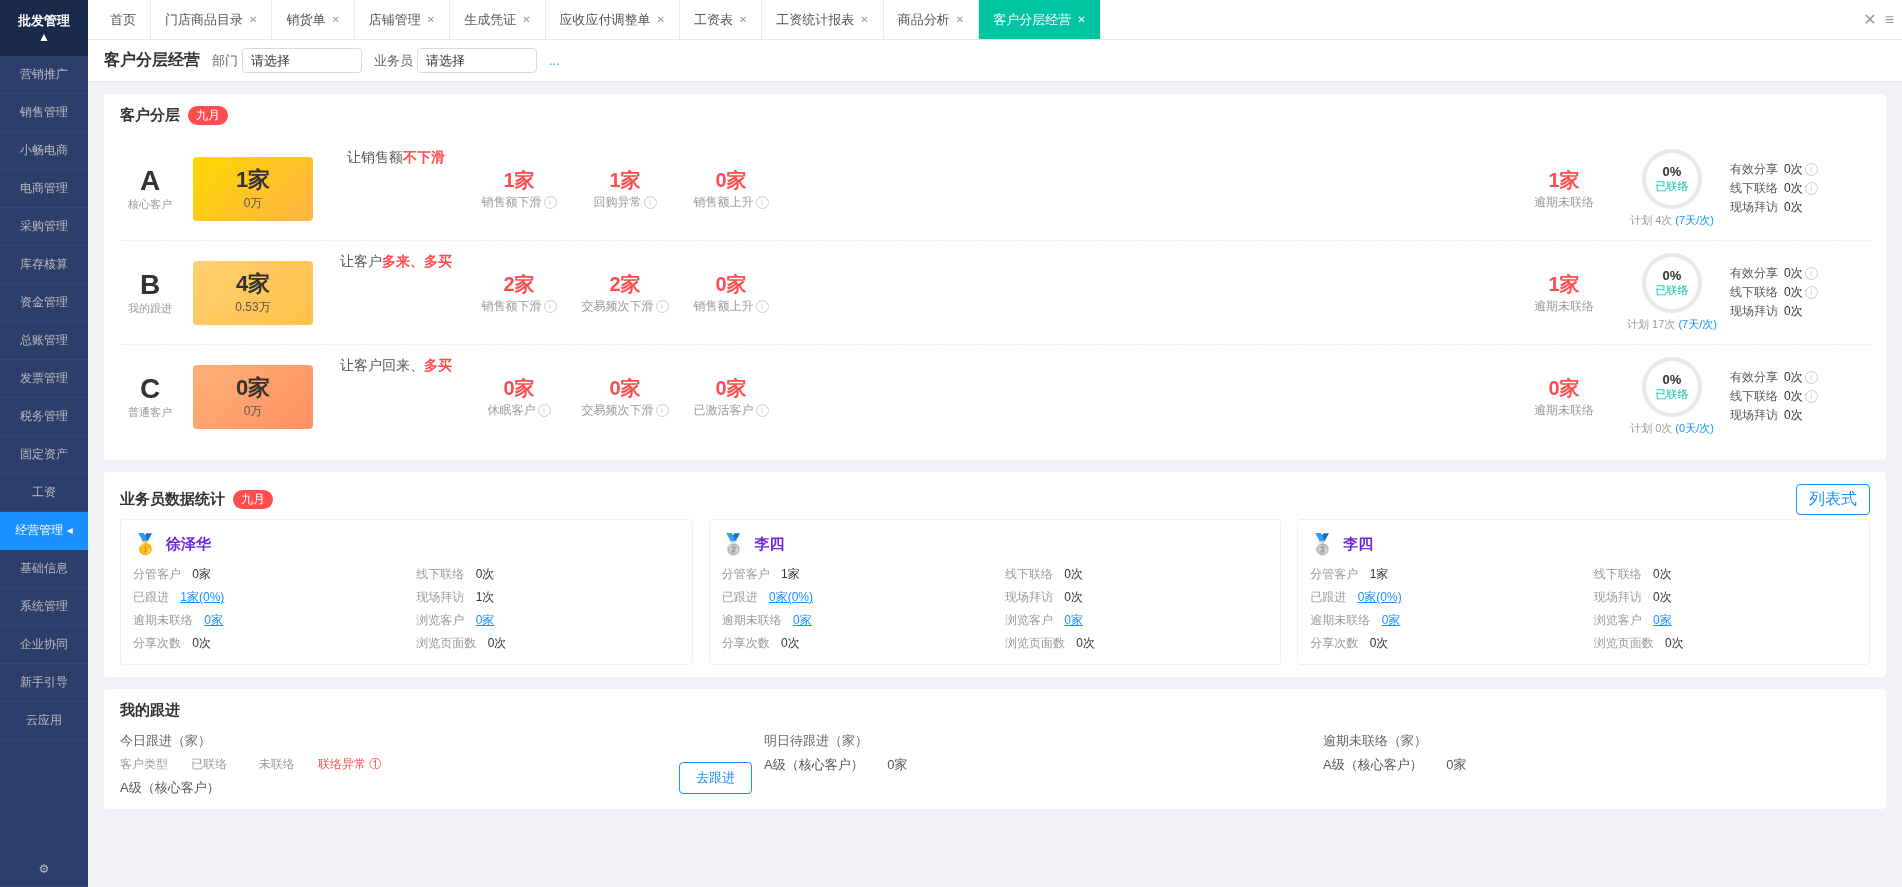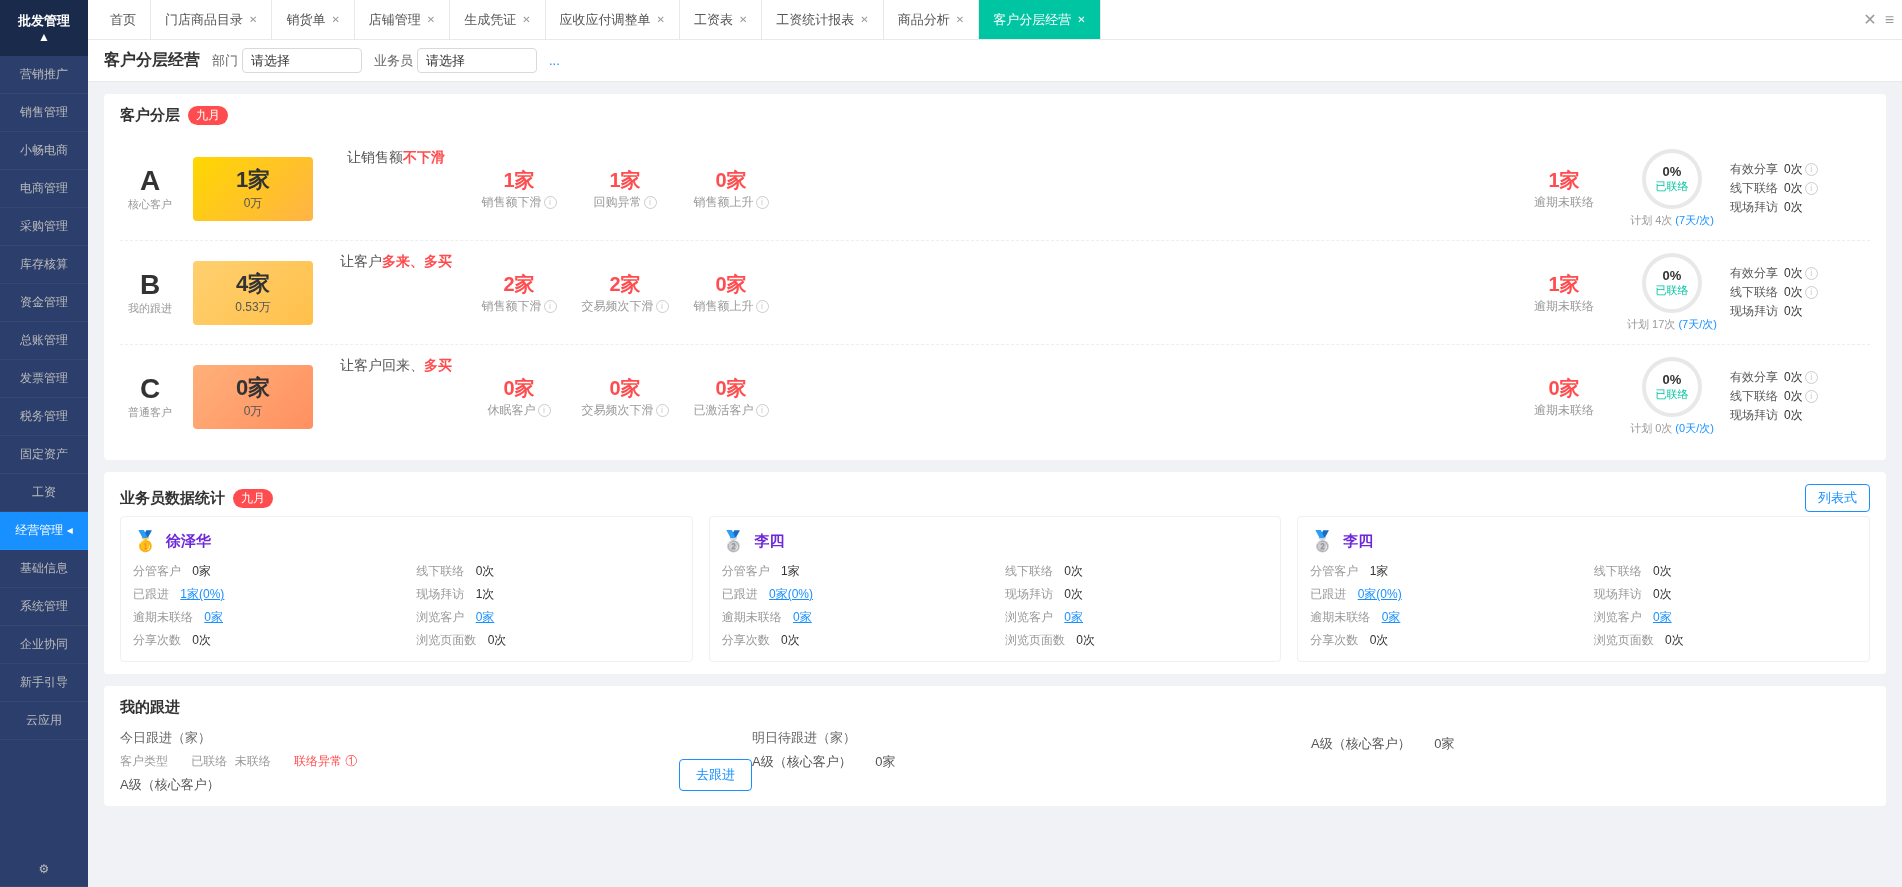--- a/index.html
+++ b/index.html
@@ -341,21 +341,21 @@
       align-items: center;
       gap: 8px;
     }
     .btn-list-view {
       border: 1px solid #1890ff;
       color: #1890ff;
       background: #fff;
       padding: 4px 12px;
       border-radius: 4px;
       cursor: pointer;
-      font-size: 13px;
+      font-size: 16px;
     }
 
     .staff-grid {
       display: grid;
       grid-template-columns: repeat(3, 1fr);
       gap: 16px;
     }
     .staff-card {
       border: 1px solid #f0f0f0;
       border-radius: 4px;
@@ -690,44 +690,45 @@
             <div class="staff-stat-row"><span class="staff-stat-label">浏览页面数</span>&nbsp;<span class="staff-stat-val-plain">0次</span></div>
           </div>
         </div>
       </div>
     </div>
 
     <div class="section followup-section">
       <div class="section-header">
         <span class="section-title">我的跟进</span>
       </div>
-      <div style="display:grid; grid-template-columns: 1fr auto 1fr 1fr; align-items:start;">
+      <div style="display:grid; grid-template-columns: 1fr auto 1fr 1fr; gap:12px; align-items:start;">
         <div>
           <div class="followup-col-title">今日跟进（家）</div>
           <div style="font-size:12px; color:#999;">
             <span>客户类型</span>
             <span style="margin-left:20px;">已联络</span>
-            <span style="margin-left:4px;">未联络</span>
+            <span style="margin-left:28px;">未联络</span>
             <span style="margin-left:20px; color:#ff4d4f;">联络异常 ①</span>
           </div>
           <div style="font-size:13px; color:#555; margin-top:6px;">
             <span>A级（核心客户）</span>
           </div>
         </div>
         <div style="display:flex; align-items:center; padding-top:30px;">
           <button class="btn-goto">去跟进</button>
         </div>
         <div>
           <div class="followup-col-title">明日待跟进（家）</div>
           <div style="font-size:13px; color:#555; margin-top:6px;">
             <span>A级（核心客户）</span>
             <span style="margin-left:20px;">0家</span>
           </div>
         </div>
         <div>
+          <div class="followup-col-title">逾期未联络（家）</div>
           <div style="font-size:13px; color:#555; margin-top:6px;">
             <span>A级（核心客户）</span>
             <span style="margin-left:20px;">0家</span>
           </div>
         </div>
       </div>
     </div>
 
   </div>
 </div>

